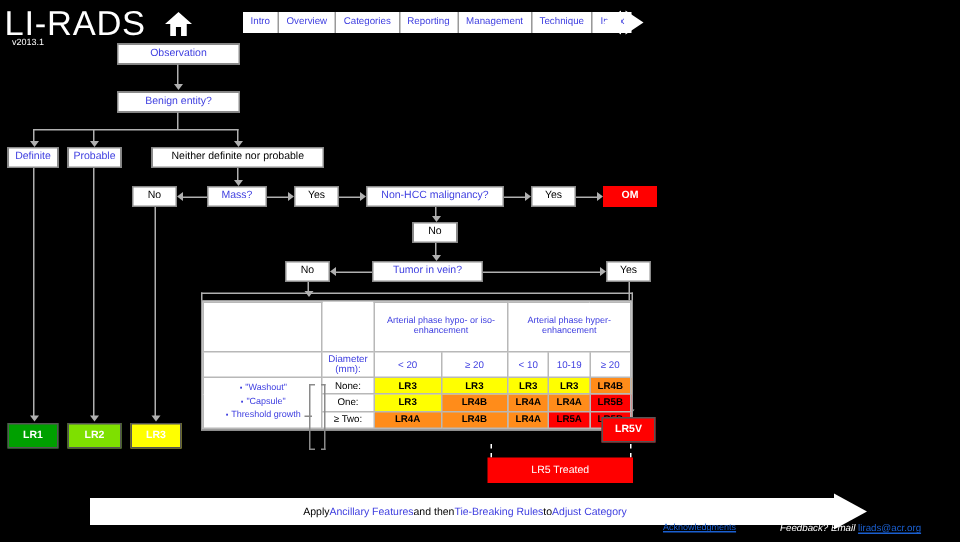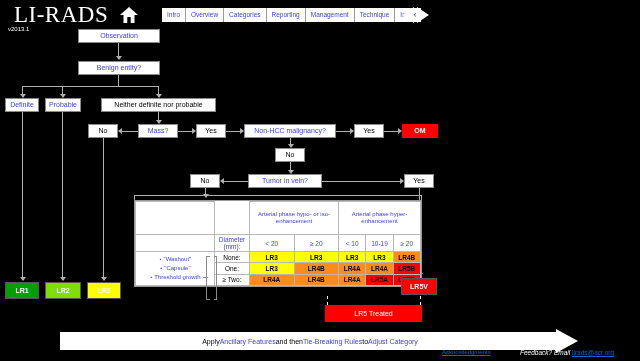--- a/index.html
+++ b/index.html
@@ -1,21 +1,21 @@
 <!DOCTYPE html>
 <html><head>
 <meta charset="utf-8">
 <style>
   html,body{margin:0;padding:0;background:#000;}
   body{width:640px;height:361px;position:relative;overflow:hidden;
        font-family:"Liberation Sans","DejaVu Sans",sans-serif;color:#fff;}
   .abs{position:absolute;box-sizing:border-box;}
 
   
-  #title{left:14px;top:2px;font-size:23px;letter-spacing:.5px;color:#fff;font-weight:400;font-family:Liberation Serif, serif;}
+  #title{left:3px;top:2px;font-size:23px;letter-spacing:.5px;color:#fff;font-weight:400;}
   #house{display:inline-block;vertical-align:-2px;margin-left:5px;}
   #ver{left:8px;top:26px;font-size:6px;color:#fff;}
 
   .navbar{left:162px;top:8px;display:flex;}
   .navitem{background:#fff;color:#4040e0;font-size:6.5px;padding:3px 5px;
            border-right:1px solid #999;white-space:nowrap;line-height:8px;}
   .navitem:last-child{border-right:none;}
   .navarrows{left:402px;top:7px;display:flex;gap:3px;align-items:center;}
   .tri{width:0;height:0;border-top:8px solid transparent;border-bottom:8px solid transparent;}
   .tri.left{border-right:12px solid #fff;}

